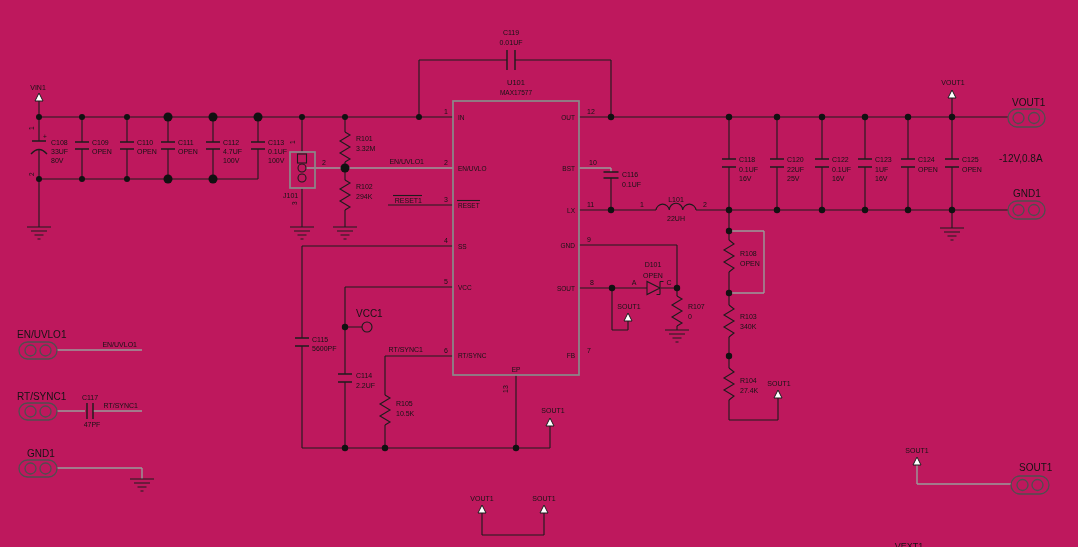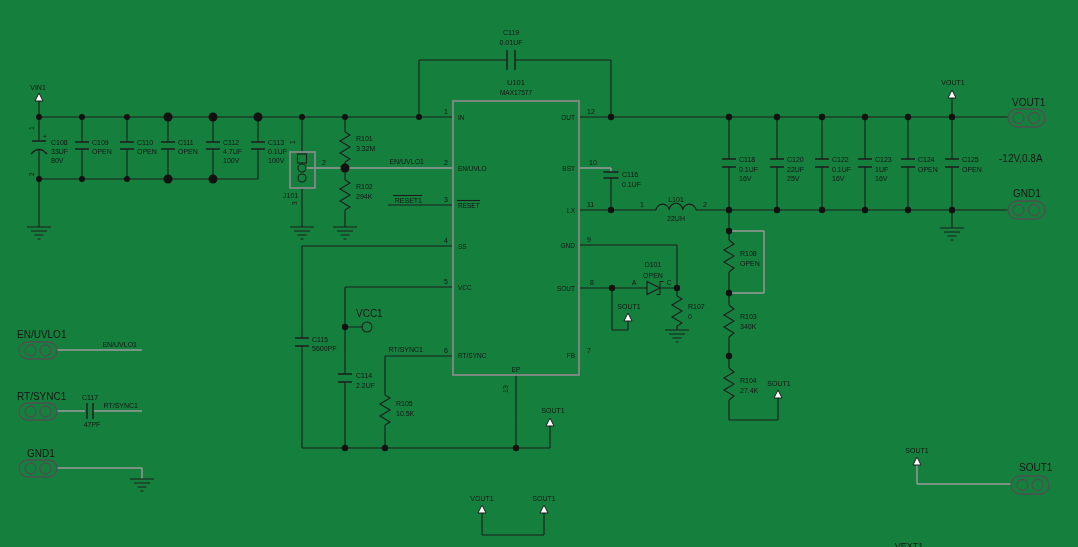--- a/index.html
+++ b/index.html
@@ -1,16 +1,16 @@
 <!DOCTYPE html>
 <html><head>
 <meta charset="utf-8">
 <style>
   html,body{margin:0;padding:0;background:#ffffff;}
-  .page{width:1078px;height:547px;background:#15803d;overflow:hidden;}
+  .page{width:1078px;height:547px;background:#be185d;overflow:hidden;}
   svg{display:block;}
   text{font-family:"Liberation Sans","DejaVu Sans",sans-serif;fill:#141414;}
   .t6{font-size:6.5px;}
   .t7{font-size:7px;}
   .t8{font-size:7.5px;}
   .t9{font-size:9px;}
   .t10{font-size:10px;}
   .mid{text-anchor:middle;}
   .end{text-anchor:end;}
   .wire{stroke:#1c1c1c;stroke-width:1.1;fill:none;}

